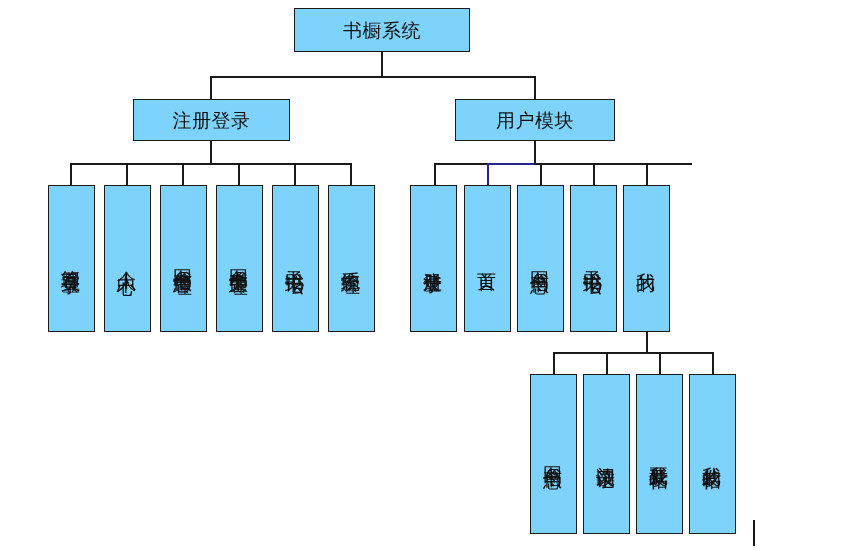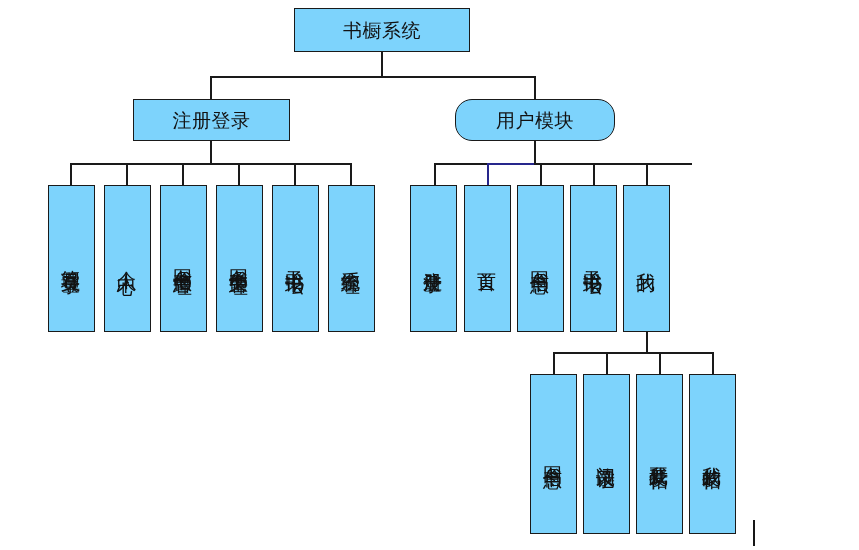--- a/index.html
+++ b/index.html
@@ -81,21 +81,21 @@
 
   <div class="line v" style="left:381px; top:52px; height:25px;"></div>
 
   <div class="line h" style="left:210px; top:76px; width:326px;"></div>
   <div class="line v" style="left:210px; top:76px; height:24px;"></div>
   <div class="line v" style="left:534px; top:76px; height:24px;"></div>
 
   <div class="node horiz" style="left:133px; top:99px; width:157px; height:42px;">
     <span class="label">注册登录</span>
   </div>
-  <div class="node horiz" style="left:455px; top:99px; width:160px; height:42px;border-radius:17px;">
+  <div class="node horiz" style="left:455px; top:99px; width:160px; height:42px;">
     <span class="label">用户模块</span>
   </div>
 
   <div class="line v" style="left:210px; top:141px; height:23px;"></div>
   <div class="line h" style="left:70px; top:163px; width:281px;"></div>
   <div class="line v" style="left:70px;  top:163px; height:22px;"></div>
   <div class="line v" style="left:126px; top:163px; height:22px;"></div>
   <div class="line v" style="left:182px; top:163px; height:22px;"></div>
   <div class="line v" style="left:238px; top:163px; height:22px;"></div>
   <div class="line v" style="left:294px; top:163px; height:22px;"></div>

